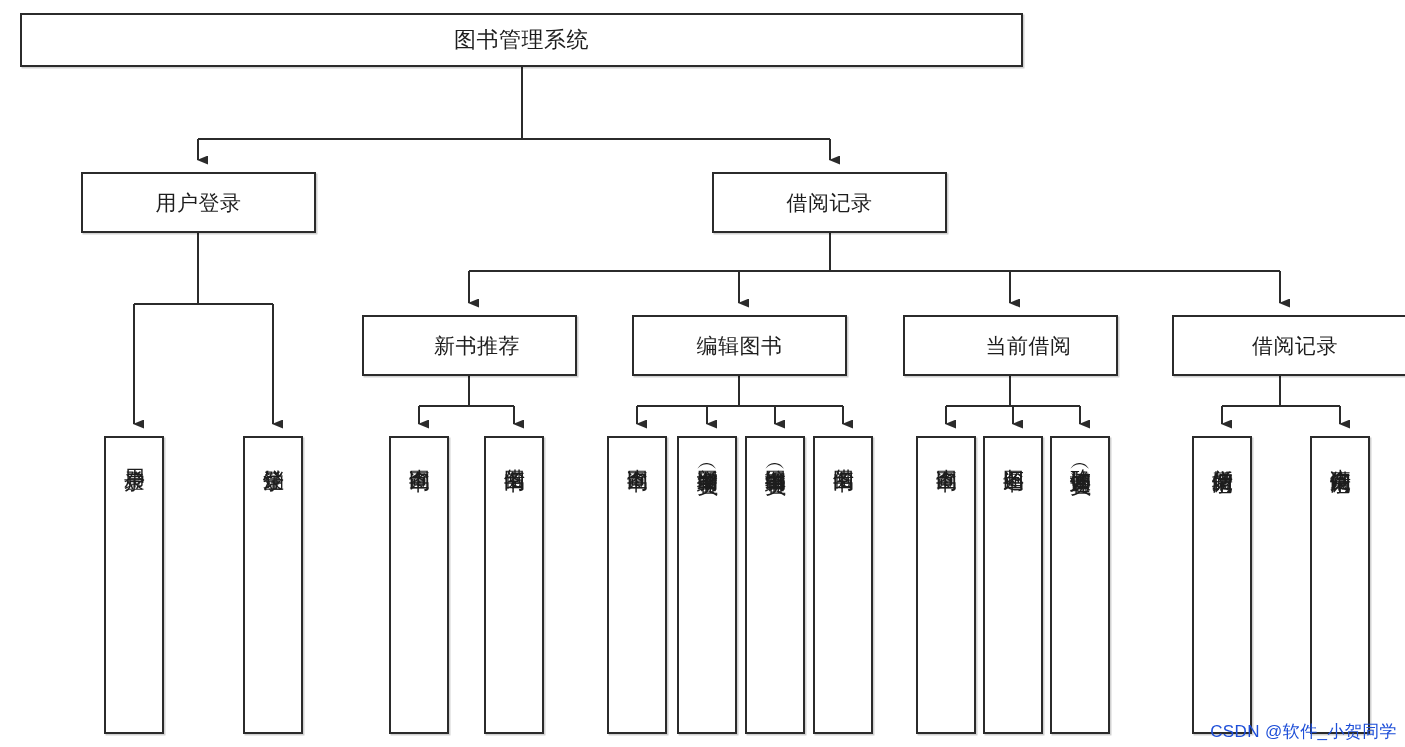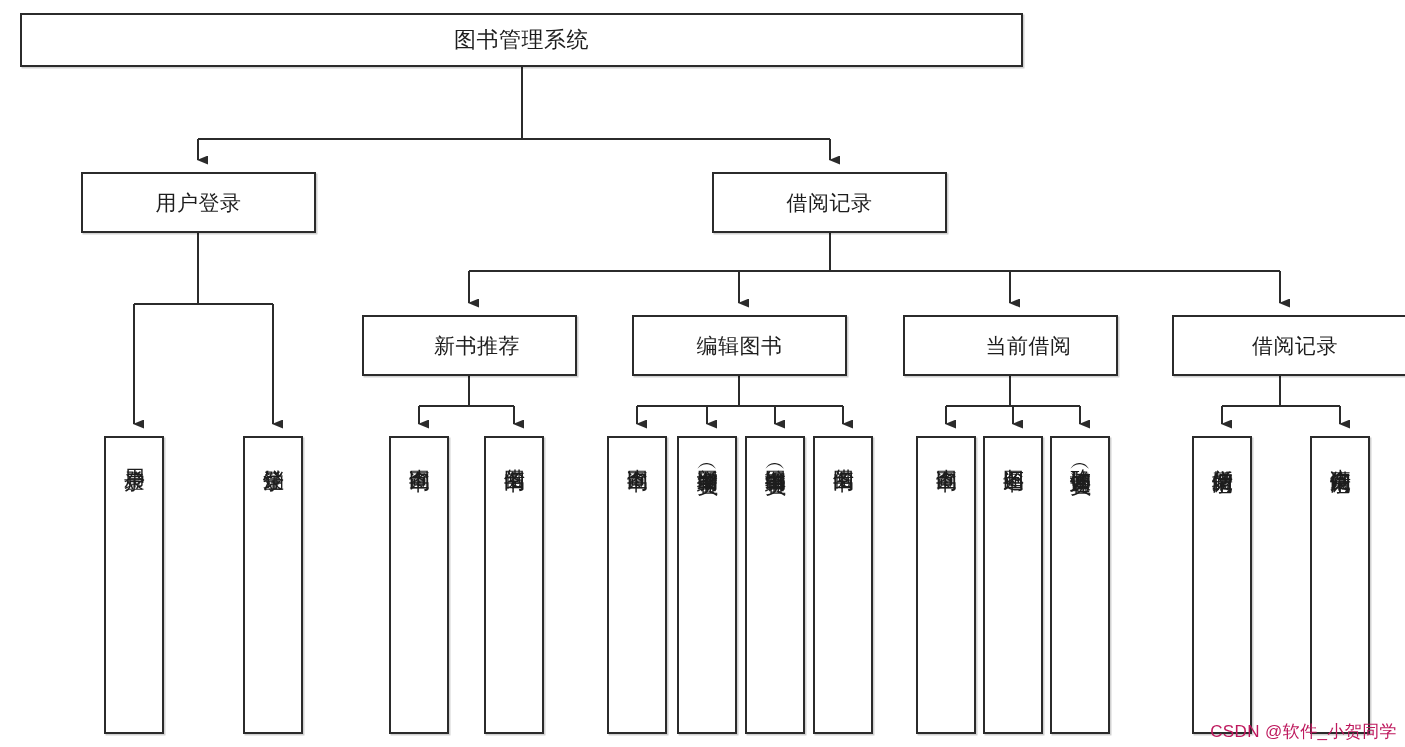--- a/index.html
+++ b/index.html
@@ -55,21 +55,21 @@
     color: #1d1d1d;
     line-height: 1.18;
     letter-spacing: 1px;
     white-space: nowrap;
   }
   #watermark {
     position: absolute;
     right: 8px;
     bottom: 4px;
     font-size: 17px;
-    color: #be185d;
+    color: #1d4ed8;
     white-space: nowrap;
     letter-spacing: 0.4px;
     pointer-events: none;
     margin-top: 20px;
   }
 </style>
 </head>
 <body>
 
 <div id="canvas">

